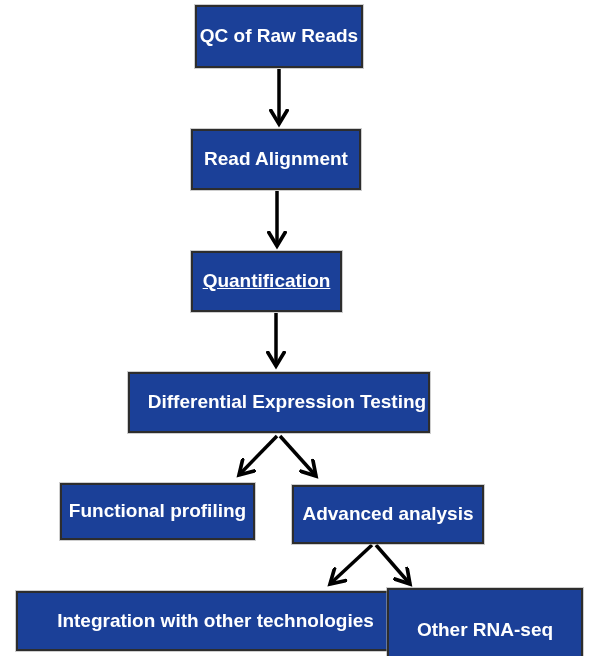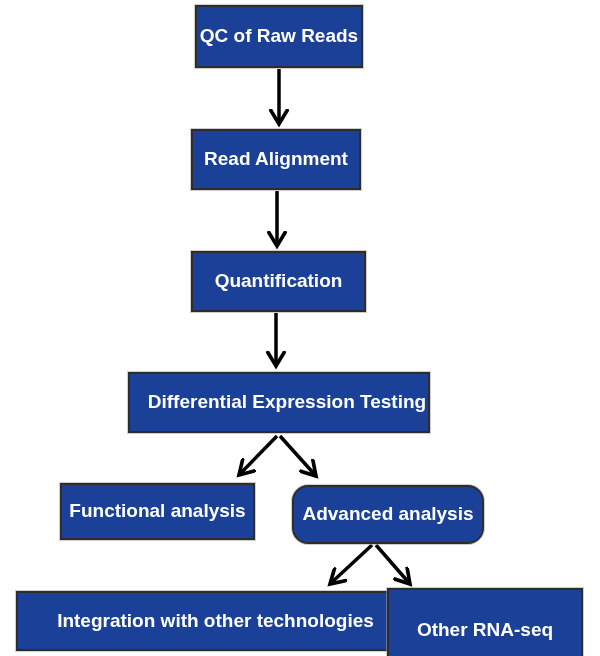--- a/index.html
+++ b/index.html
@@ -64,33 +64,33 @@
   </svg>
 
   <div class="node" style="left:195px; top:5px;   width:168px; height:63px;">
     <span>QC of Raw Reads</span>
   </div>
 
   <div class="node" style="left:191px; top:129px; width:170px; height:61px;justify-content:center;">
     <span>Read Alignment</span>
   </div>
 
-  <div class="node" style="left:191px; top:251px; width:175px; height:61px;">
+  <div class="node" style="left:191px; top:251px; width:151px; height:61px;text-decoration:underline;">
     <span>Quantification</span>
   </div>
 
   <div class="node" style="left:128px; top:372px; width:302px; height:61px;padding-left:16px;">
     <span>Differential Expression Testing</span>
   </div>
 
   <div class="node" style="left:60px;  top:483px; width:195px; height:57px;">
-    <span>Functional analysis</span>
+    <span>Functional profiling</span>
   </div>
 
-  <div class="node" style="left:292px; top:485px; width:192px; height:59px;border-radius:16px;">
+  <div class="node" style="left:292px; top:485px; width:192px; height:59px;">
     <span>Advanced analysis</span>
   </div>
 
   <div class="node" style="left:16px;  top:591px; width:399px; height:60px;">
     <span>Integration with other technologies</span>
   </div>
 
   <div class="node" style="left:387px; top:588px; width:196px; height:84px;">
     <span>Other RNA-seq</span>
   </div>

